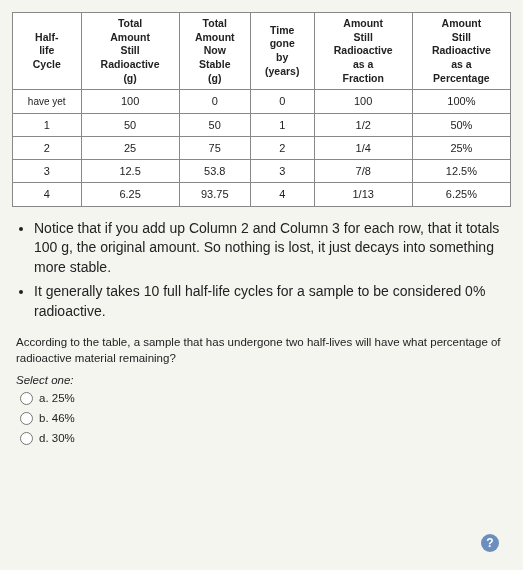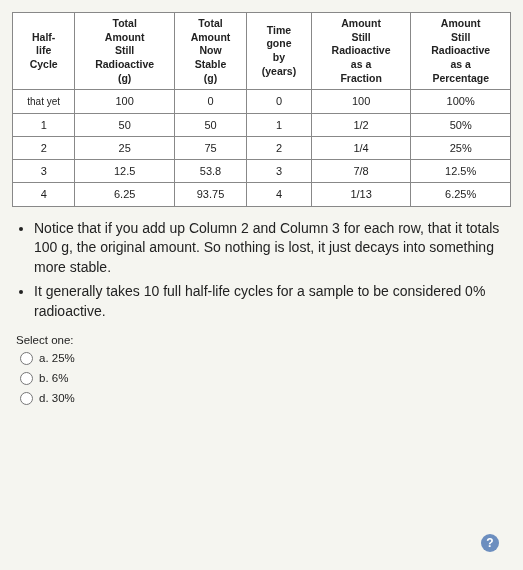--- a/index.html
+++ b/index.html
@@ -52,20 +52,21 @@
       padding: 0 4px;
     }
     .question-text {
       font-size: 11.5px;
       line-height: 1.4;
       margin-bottom: 8px;
     }
     .select-one-label {
       font-size: 11.5px;
       margin-bottom: 6px;
+      font-style: italic;
     }
     .options {
       padding-left: 4px;
     }
     .option-item {
       display: flex;
       align-items: flex-start;
       margin-bottom: 7px;
       font-size: 11.5px;
       cursor: pointer;
@@ -109,21 +110,21 @@
           <th>Half-<br>life<br>Cycle</th>
           <th>Total<br>Amount<br>Still<br>Radioactive<br>(g)</th>
           <th>Total<br>Amount<br>Now<br>Stable<br>(g)</th>
           <th>Time<br>gone<br>by<br>(years)</th>
           <th>Amount<br>Still<br>Radioactive<br>as a<br>Fraction</th>
           <th>Amount<br>Still<br>Radioactive<br>as a<br>Percentage</th>
         </tr>
       </thead>
       <tbody id="table-body">
       <tr>
-            <td class="none-yet">that yet</td>
+            <td class="none-yet">have yet</td>
             <td>100</td>
             <td>0</td>
             <td>0</td>
             <td>100</td>
             <td>100%</td>
           </tr>
           <tr>
             <td>1</td>
             <td>50</td>
             <td>50</td>
@@ -160,29 +161,30 @@
   </div>
 
   <div class="bullets">
     <ul id="bullets-list">
         <li>Notice that if you add up Column 2 and Column 3 for each row, that it totals 100 g, the original amount. So nothing is lost, it just decays into something more stable.</li>
         <li>It generally takes 10 full half-life cycles for a sample to be considered 0% radioactive.</li>
       </ul>
   </div>
 
   <div class="question-block">
+    <p class="question-text">According to the table, a sample that has undergone two half-lives will have what percentage of radioactive material remaining?</p>
     <p class="select-one-label">Select one:</p>
     <div class="options" id="options-container">
         <div class="option-item">
           <input type="radio" name="answer" value="a" style="">
           <span>a.  25%</span>
         </div>
         <div class="option-item">
           <input type="radio" name="answer" value="b" style="">
-          <span>b.  6%</span>
+          <span>b.  46%</span>
         </div>
         <div class="option-item">
           <input type="radio" name="answer" value="d" style="">
           <span>d.  30%</span>
         </div>
       </div>
   </div>
 
   <div class="help-icon">?</div>
 </div>

